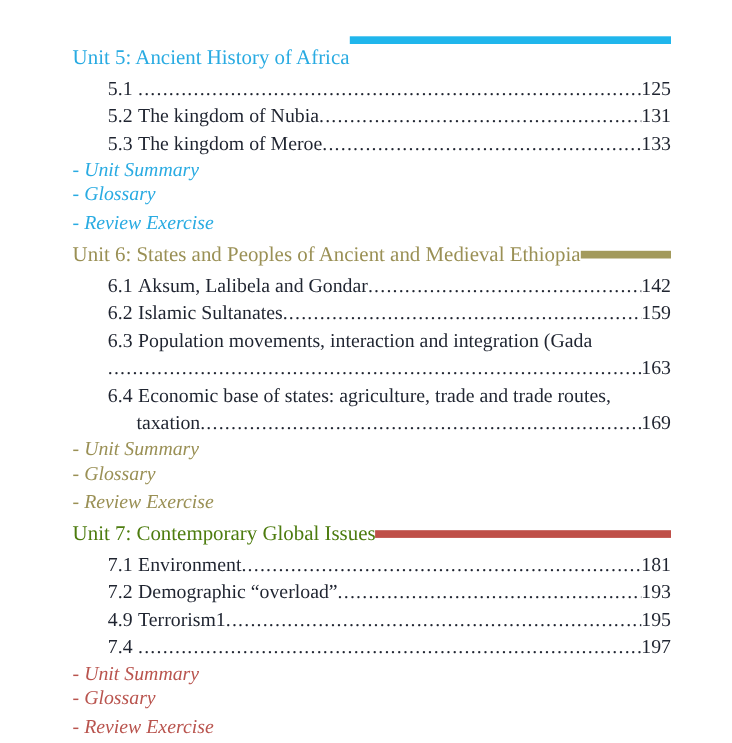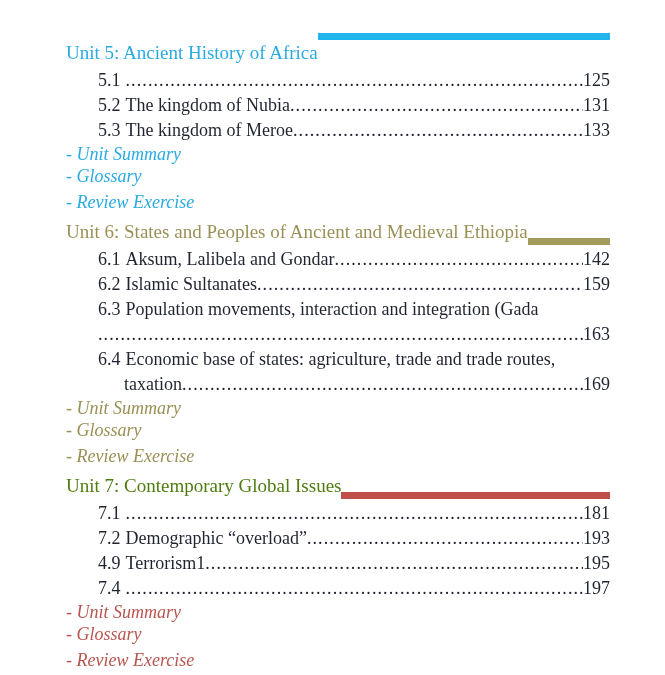--- a/index.html
+++ b/index.html
@@ -93,21 +93,21 @@
     font-size: 18px;
     line-height: 22px;
     white-space: nowrap;
     font-style: italic;
   }
   .dash-item.spaced {
     margin-top: 4px;
   }
 
   
-  .gap-before-head { margin-top: 5px; align-items: flex-end; }
+  .gap-before-head { margin-top: 5px; }
   .gap-after-head  { margin-top: 2px; }
 </style>
 </head>
 <body>
 
 <div class="toc" id="toc-root">
     <div class="unit-head">
       <span class="unit-title" style="color: rgb(41, 171, 226); margin-top: 33px;">Unit 5: Ancient History of Africa</span>
       <span class="unit-rule" style="background: rgb(32, 182, 236);"></span>
     </div>
@@ -181,20 +181,21 @@
     <div class="dash-item" style="color: rgb(154, 144, 85);">- Unit Summary</div>
     <div class="dash-item" style="color: rgb(154, 144, 85);">- Glossary</div>
     <div class="dash-item spaced" style="color: rgb(154, 144, 85);">- Review Exercise</div>
     <div class="unit-head gap-before-head">
       <span class="unit-title" style="color: #4d7c0f;">Unit 7: Contemporary Global Issues</span>
       <span class="unit-rule" style="background: rgb(191, 79, 72);"></span>
     </div>
     <div class="entry gap-after-head">
       <div class="entry-line">
         <span class="entry-num">7.1</span>
+        <span class="entry-text">Environment</span>
         <span class="leader">........................................................................................................................................................................................................</span>
         <span class="page-num">181</span>
       </div>
     </div>
     <div class="entry">
       <div class="entry-line">
         <span class="entry-num">7.2</span>
         <span class="entry-text">Demographic “overload”</span>
         <span class="leader">........................................................................................................................................................................................................</span>
         <span class="page-num">193</span>

